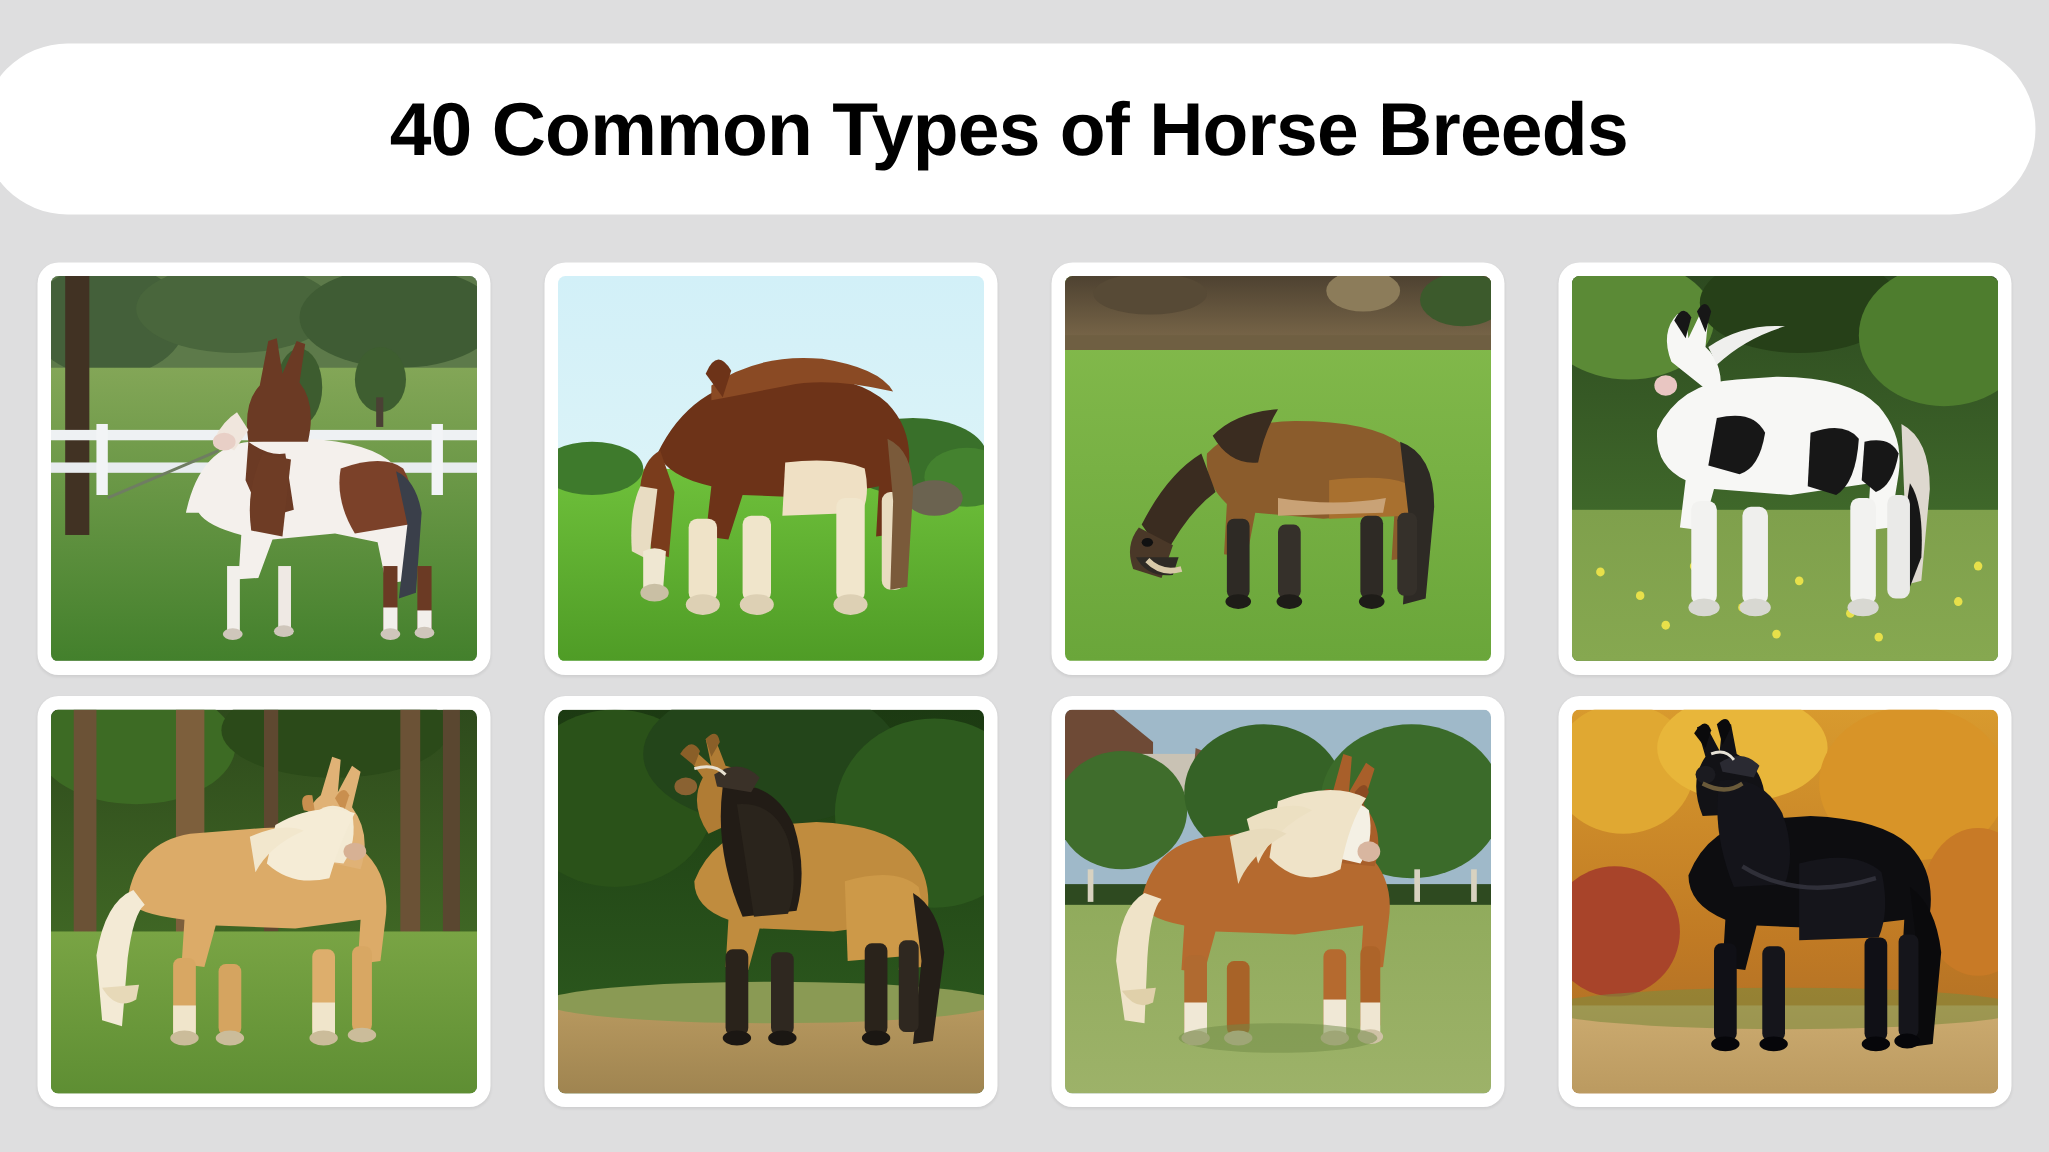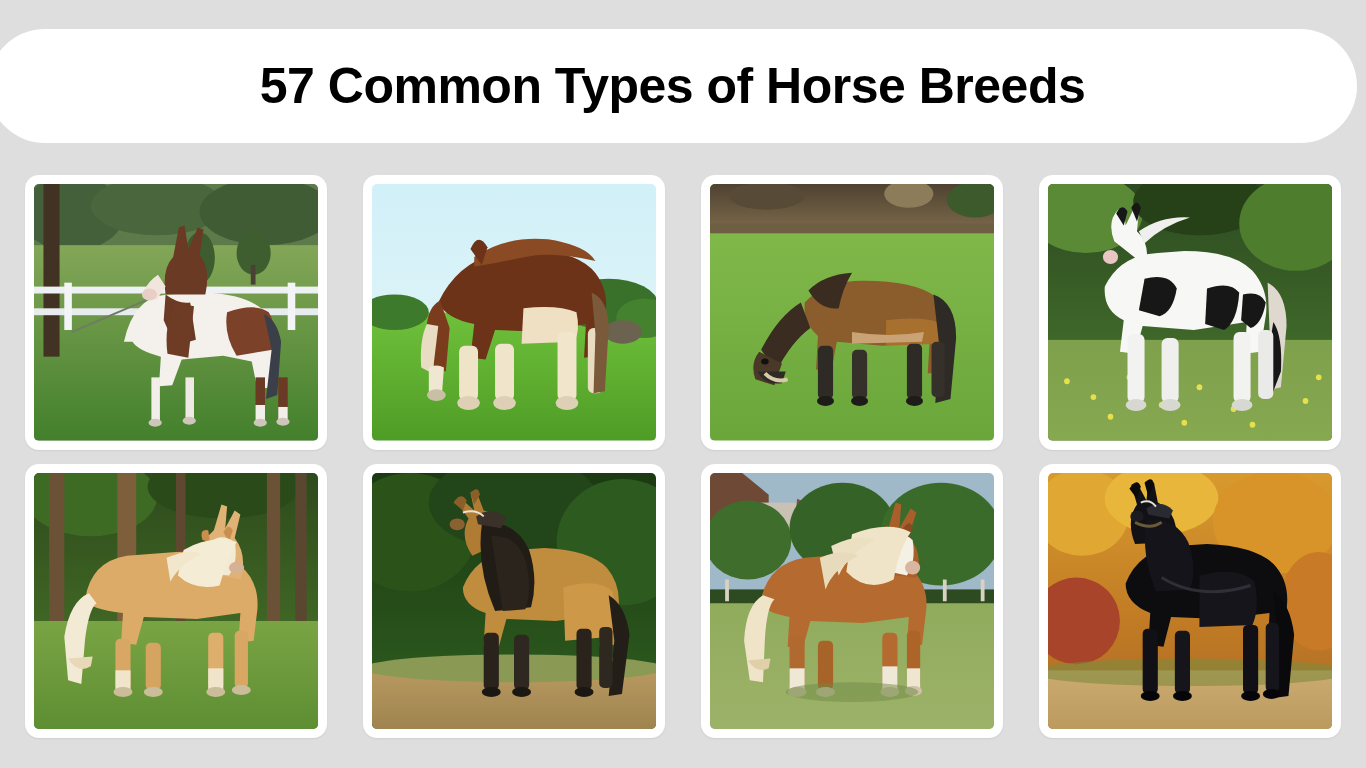--- a/index.html
+++ b/index.html
@@ -79,21 +79,21 @@
     width: 1px; height: 1px;
     overflow: hidden;
     clip: rect(0 0 0 0);
     white-space: nowrap;
   }
 </style>
 </head>
 <body>
 
 <div id="title-bar">
-  <h1 id="page-title">57 Common Types of Horse Breeds</h1>
+  <h1 id="page-title">40 Common Types of Horse Breeds</h1>
 </div>
 
 <div id="breed-grid">
 
   <div class="breed-card">
     <div class="breed-photo">
       <span class="sr-only">Brown and white pinto Paint horse standing in a green pasture with white fence and trees</span>
       <svg viewBox="0 0 300 260" preserveAspectRatio="none">
         <defs>
           <linearGradient id="g1sky" x1="0" y1="0" x2="0" y2="1">

